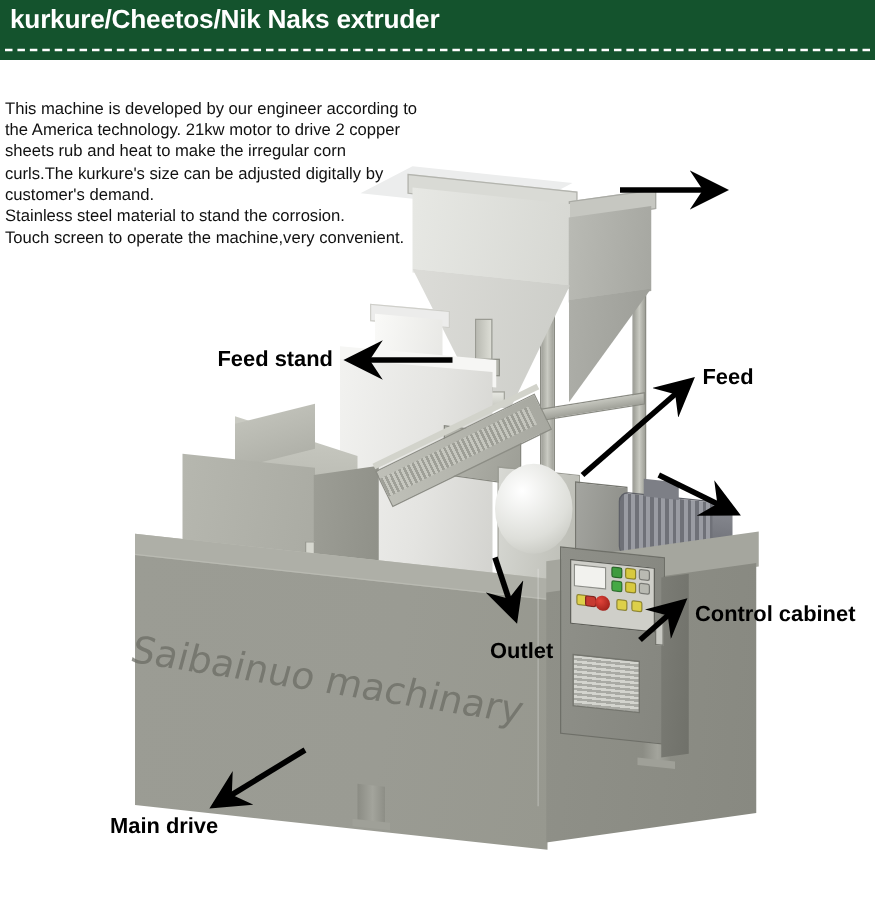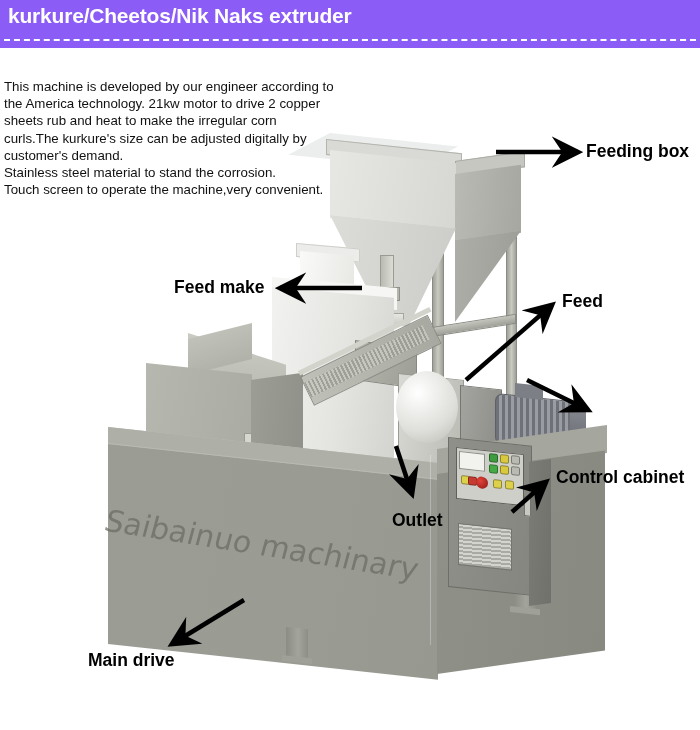--- a/index.html
+++ b/index.html
@@ -17,21 +17,21 @@
     background: #ffffff;
     overflow: hidden;
   }
 
   
   .banner {
     position: absolute;
     left: 0; top: 0;
     width: 700px;
     height: 48px;
-    background: #8b5cf6;
+    background: #14532d;
   }
   .banner-title {
     position: absolute;
     left: 8px; top: 4px;
     font-size: 21px;
     font-weight: bold;
     color: #ffffff;
     letter-spacing: -0.2px;
     white-space: nowrap;
   }
@@ -586,20 +586,19 @@
     </defs>
     <line x1="496" y1="152" x2="578" y2="152" stroke="#000" stroke-width="4.5" marker-end="url(#ah)"></line>
     <line x1="466" y1="380" x2="552" y2="305" stroke="#000" stroke-width="4.5" marker-end="url(#ah)"></line>
     <line x1="527" y1="380" x2="588" y2="410" stroke="#000" stroke-width="4.5" marker-end="url(#ah)"></line>
     <line x1="512" y1="512" x2="546" y2="482" stroke="#000" stroke-width="4.5" marker-end="url(#ah)"></line>
     <line x1="362" y1="288" x2="280" y2="288" stroke="#000" stroke-width="4.5" marker-end="url(#ah)"></line>
     <line x1="396" y1="446" x2="412" y2="494" stroke="#000" stroke-width="4.5" marker-end="url(#ah)"></line>
     <line x1="244" y1="600" x2="172" y2="644" stroke="#000" stroke-width="4.5" marker-end="url(#ah)"></line>
   </svg>
 
-  <div class="callout" style="left:586px; top:141px;">Feeding box</div>
   <div class="callout" style="left:562px; top:291px;">Feed</div>
-  <div class="callout" style="left:556px; top:467px;">Control cabinet</div>
-  <div class="callout" style="left:174px; top:277px;">Feed make</div>
+  <div class="callout" style="left:556px; top:481px;">Control cabinet</div>
+  <div class="callout" style="left:174px; top:277px;">Feed stand</div>
   <div class="callout" style="left:392px; top:510px;">Outlet</div>
   <div class="callout" style="left:88px; top:650px;">Main drive</div>
 
 </div>
 
 </body></html>

